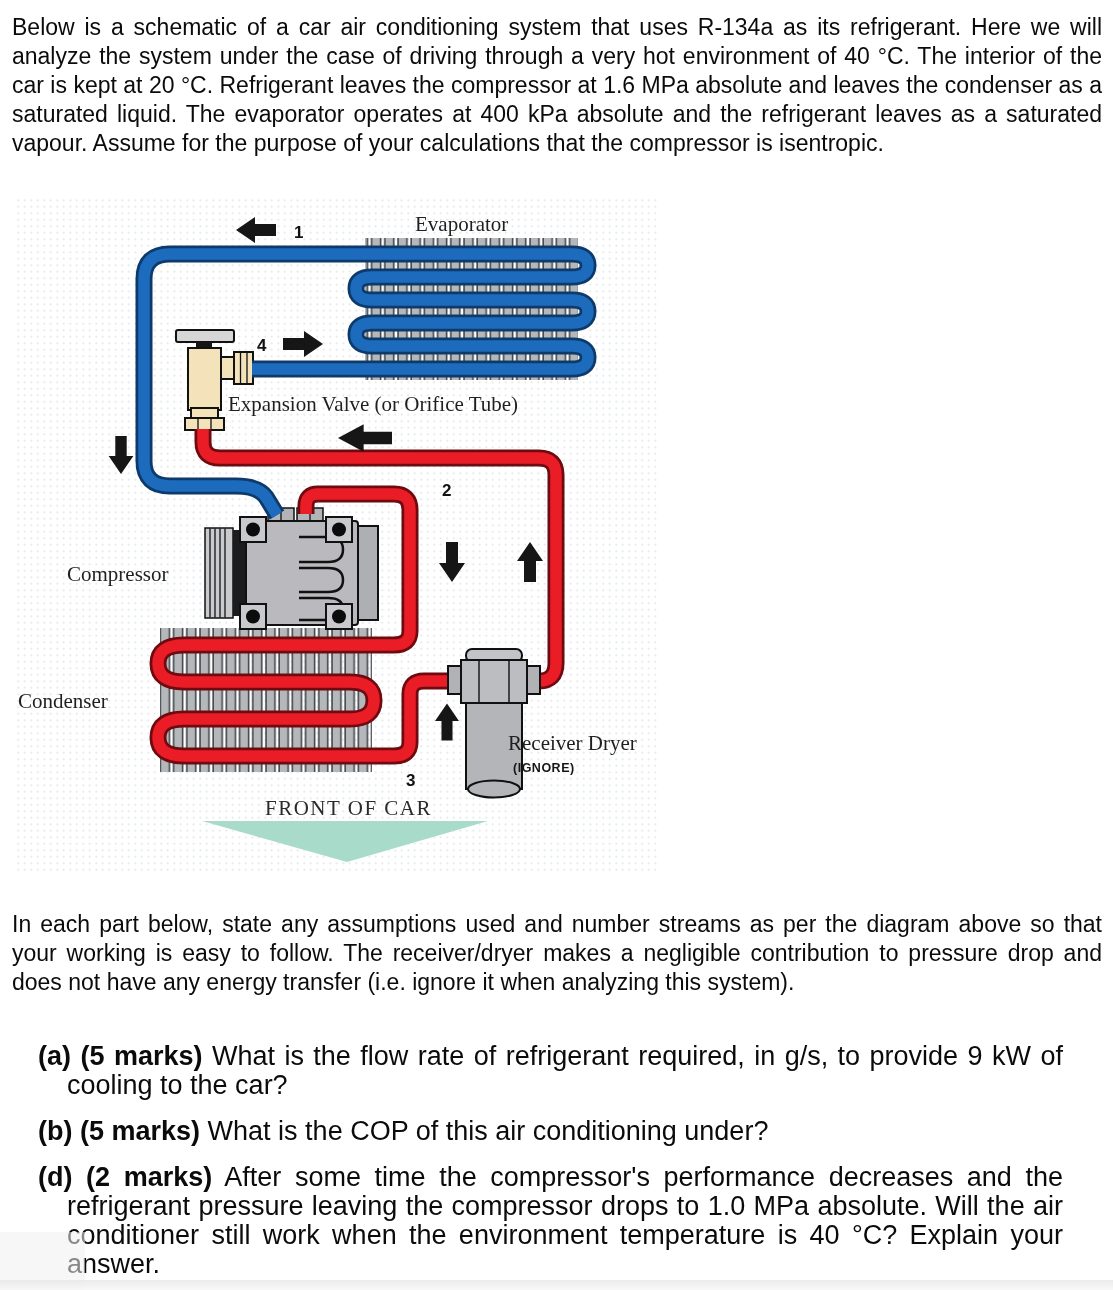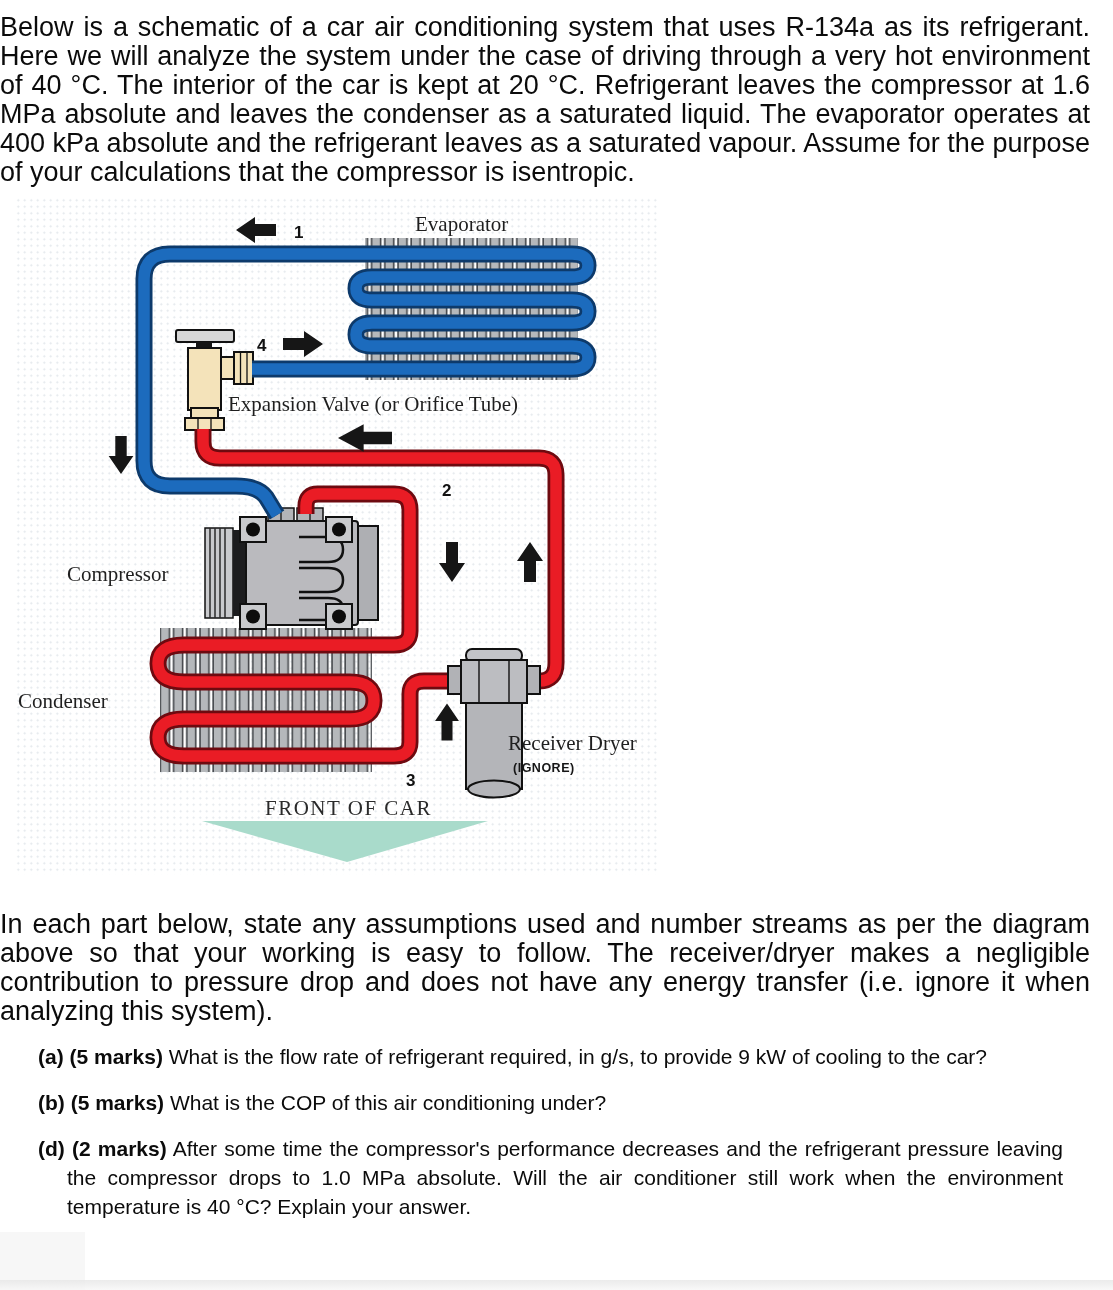--- a/index.html
+++ b/index.html
@@ -1,37 +1,37 @@
 <!DOCTYPE html>
 <html><head>
 <meta charset="utf-8">
 <style>
   html,body{margin:0;padding:0;background:#ffffff;}
   .page{
     position:relative;width:1113px;height:1290px;background:#ffffff;
     font-family:"Liberation Sans",sans-serif;color:#0b0b0b;overflow:hidden;
   }
   .para{
-    position:absolute;left:0;width:1090px;margin:0;
-    font-size:27px;line-height:29px;text-align:justify;color:#0b0b0b;
+    position:absolute;left:12px;width:1090px;margin:0;
+    font-size:23px;line-height:29px;text-align:justify;color:#0b0b0b;
   }
   #intro-para{top:13px;}
   #middle-para{top:901px;margin-top:9px;}
   .diagram-bg{
     position:absolute;left:15px;top:197px;width:645px;height:678px;
     background-image:radial-gradient(#c6cfd8 0.9px, transparent 1px);
     background-size:6.5px 6.5px;opacity:.5;
   }
   .diagram-svg{position:absolute;left:15px;top:197px;}
   .questions{
     position:absolute;left:38px;top:1042px;width:1029px;
     list-style:none;margin:0;padding:0;
   }
   .questions li{
-    font-size:21px;line-height:29px;margin:0 4px 17px 0;
+    font-size:27px;line-height:29px;margin:0 4px 17px 0;
     padding-left:29px;text-indent:-29px;text-align:justify;
   }
   .svg-label{font-family:"Liberation Serif",serif;font-size:21px;fill:#1f1f1f;}
   .svg-label-caps{font-family:"Liberation Serif",serif;font-size:21px;fill:#2a2a2a;letter-spacing:1.5px;}
   .svg-num{font-family:"Liberation Sans",sans-serif;font-size:17px;font-weight:bold;fill:#111;}
   .svg-ignore{font-family:"Liberation Sans",sans-serif;font-size:12.5px;font-weight:bold;fill:#161616;letter-spacing:.5px;}
   .bottom-strip{
     position:absolute;left:0;top:1280px;width:1113px;height:10px;
     background:linear-gradient(#e7e7e7,#f7f7f7);opacity:.85;
   }

